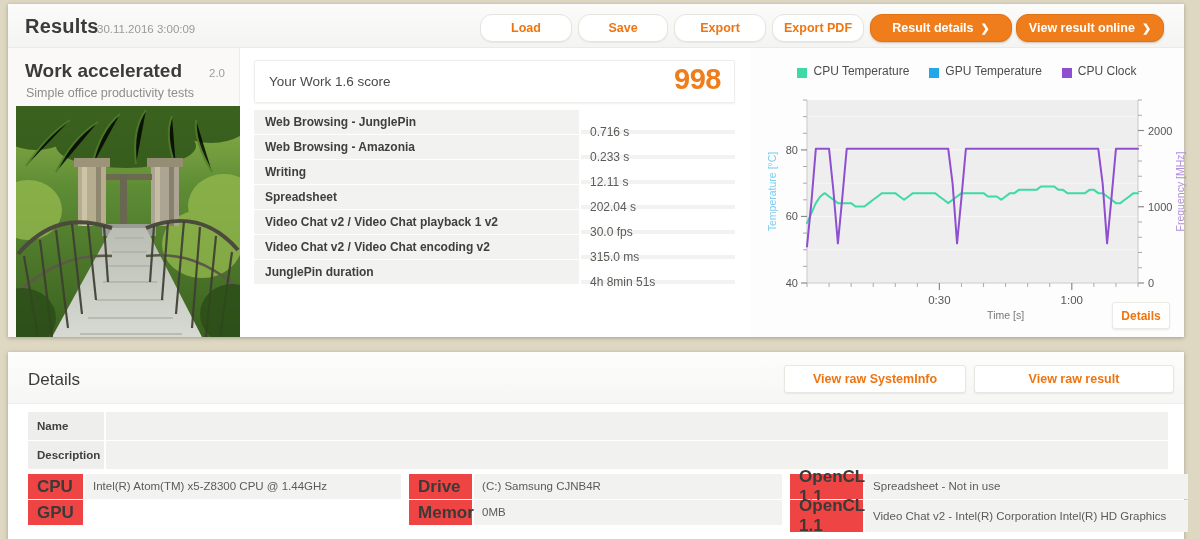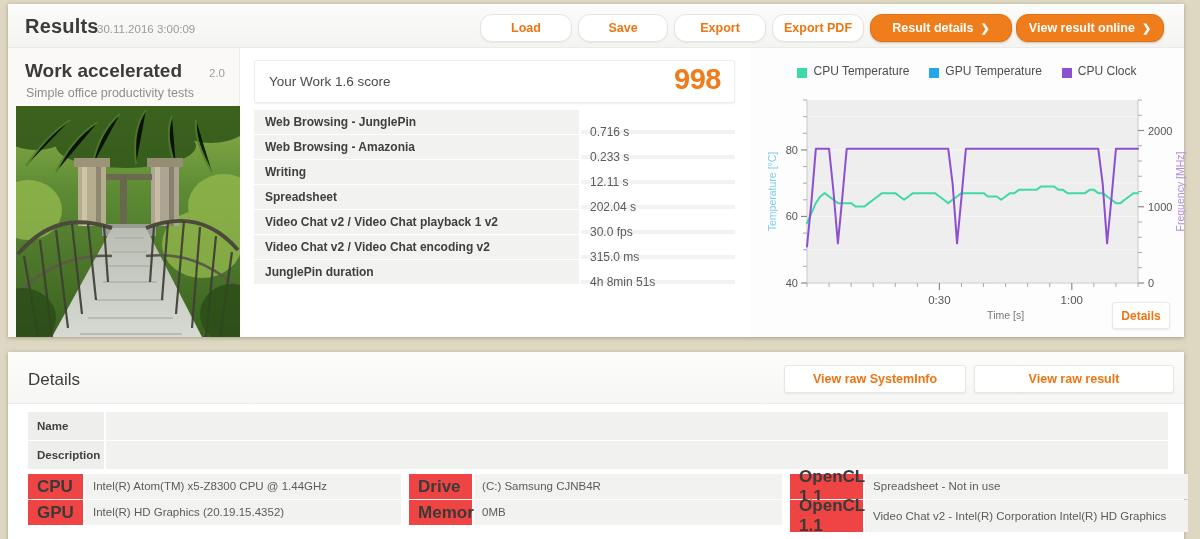--- a/index.html
+++ b/index.html
@@ -456,21 +456,20 @@
     </div>
 
   <div class="hw">
     <div class="hw-col c1" id="hw-c1">
         <div class="hw-row">
           <div class="hk">CPU</div>
           <div class="hv">Intel(R) Atom(TM) x5-Z8300  CPU @ 1.44GHz</div>
         </div>
         <div class="hw-row">
           <div class="hk">GPU</div>
-          <div class="hv">Intel(R) HD Graphics (20.19.15.4352)</div>
         </div>
       </div>
     <div class="hw-col c2" id="hw-c2">
         <div class="hw-row">
           <div class="hk">Drive</div>
           <div class="hv">(C:) Samsung CJNB4R</div>
         </div>
         <div class="hw-row">
           <div class="hk">Memory</div>
           <div class="hv">0MB</div>

